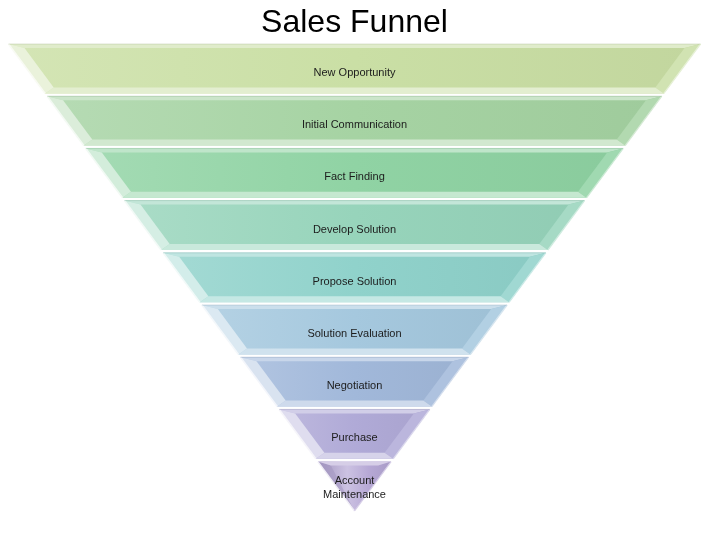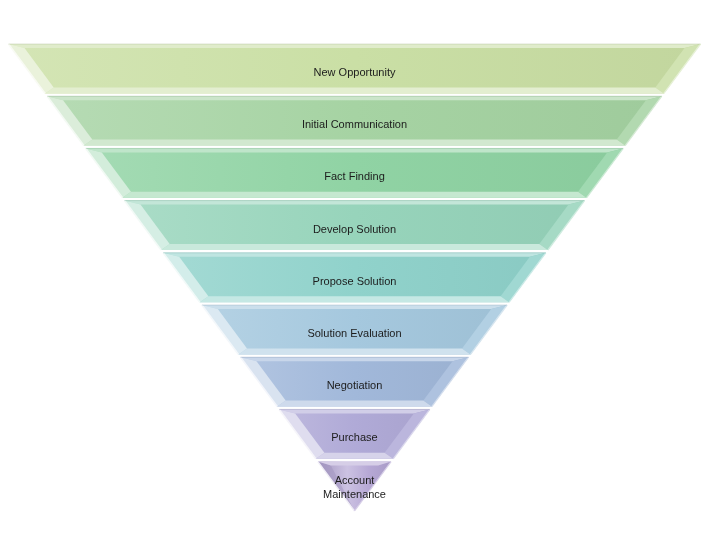--- a/index.html
+++ b/index.html
@@ -14,20 +14,21 @@
     text-align:center;font-size:32px;line-height:1.15;
     color:#000;font-family:"Liberation Sans",sans-serif;
   }
   svg.funnel{position:absolute;left:0;top:0;display:block;}
   .seg-label{font-family:"Liberation Sans",sans-serif;}
 </style>
 </head>
 <body>
 
 <div class="canvas">
+  <div class="title">Sales Funnel</div>
   <svg class="funnel" width="709" height="548" viewBox="0 0 709 548">
       <defs>
         <linearGradient id="gm0" x1="0" y1="0" x2="1" y2="0">
           <stop offset="0" stop-color="#d4e5b5"></stop>
           <stop offset="0.5" stop-color="#cadfa5"></stop>
           <stop offset="1" stop-color="#c2d69e"></stop>
         </linearGradient>
         <linearGradient id="gm1" x1="0" y1="0" x2="1" y2="0">
           <stop offset="0" stop-color="#b6dbb4"></stop>
           <stop offset="0.5" stop-color="#a6d3a3"></stop>

